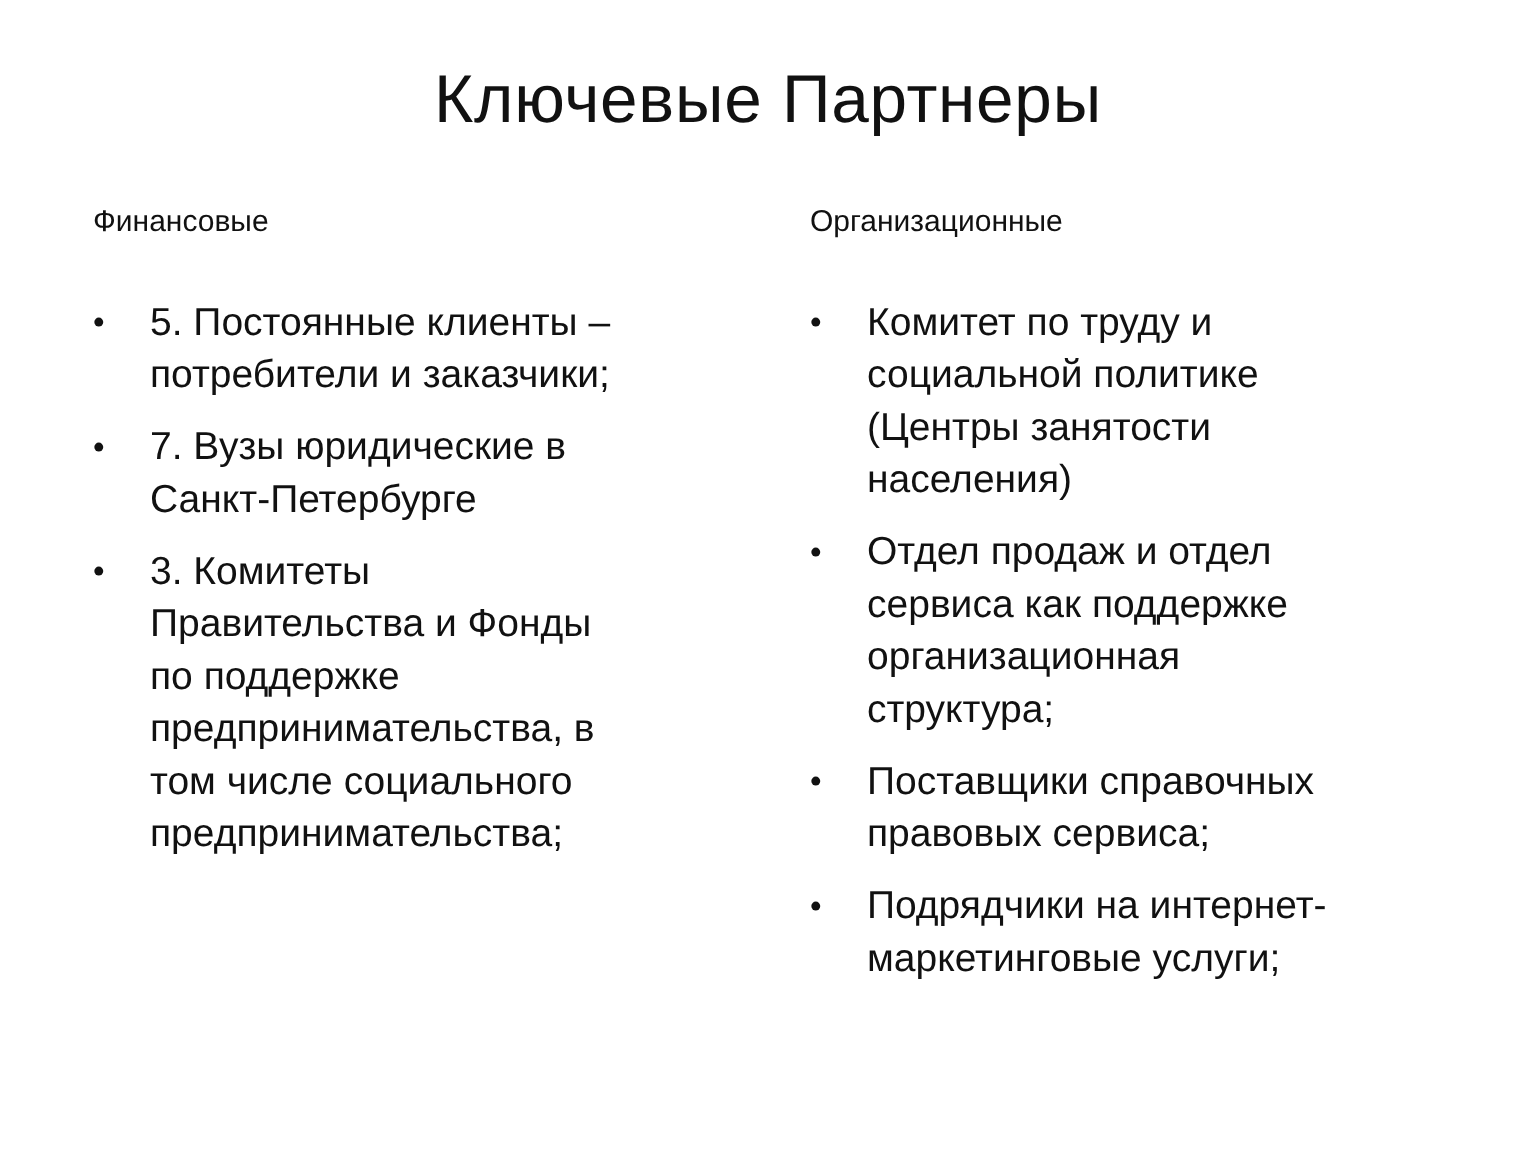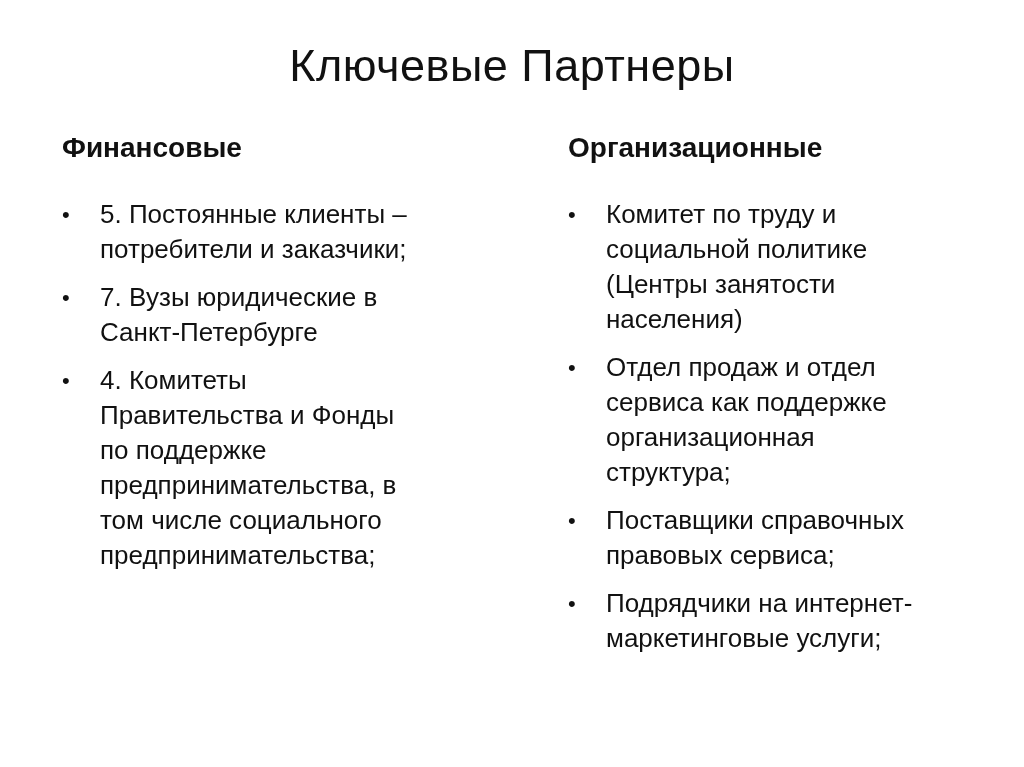--- a/index.html
+++ b/index.html
@@ -30,24 +30,24 @@
       font-weight: normal;
       letter-spacing: 0.5px;
       color: #111111;
       margin: 0;
     }
     .column {
       position: absolute;
       top: 133px;
     }
     .col-left { left: 62px; width: 430px; }
-    .col-right { left: 568px; width: 440px; }
+    .col-right { left: 540px; width: 440px; }
     .col-heading {
-      font-size: 28px;
-      font-weight: bold;
+      font-size: 20px;
+      font-weight: normal;
       margin: 0 0 34px 0;
       height: 30px;
       line-height: 30px;
     }
     .items {
       list-style: none;
       margin: 0;
       padding: 0;
     }
     .item {
@@ -84,21 +84,21 @@
         <span class="item-text">5. Постоянные клиенты –
 потребители и заказчики;</span>
       </li>
       <li class="item">
         <span class="bullet">•</span>
         <span class="item-text">7.  Вузы юридические в
 Санкт-Петербурге</span>
       </li>
       <li class="item">
         <span class="bullet">•</span>
-        <span class="item-text">4.  Комитеты
+        <span class="item-text">3.  Комитеты
 Правительства и Фонды
 по поддержке
 предпринимательства, в
 том числе социального
 предпринимательства;</span>
       </li>
     </ul>
   </div>
 
   <div class="column col-right">

